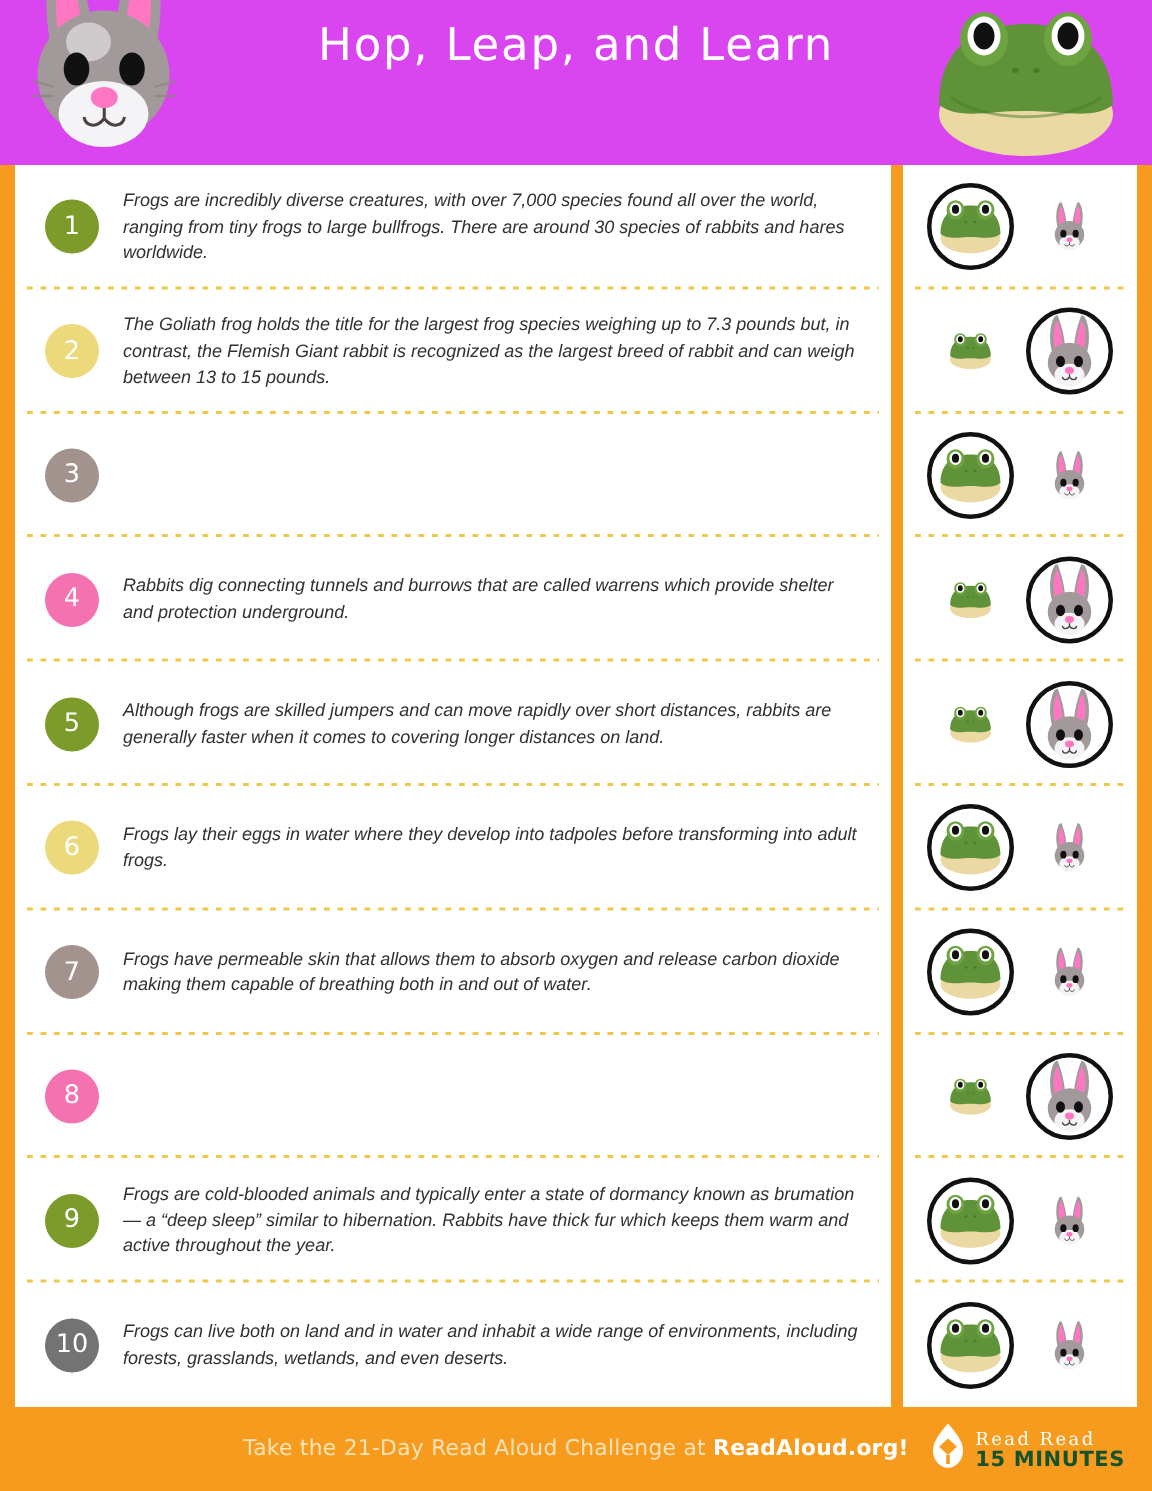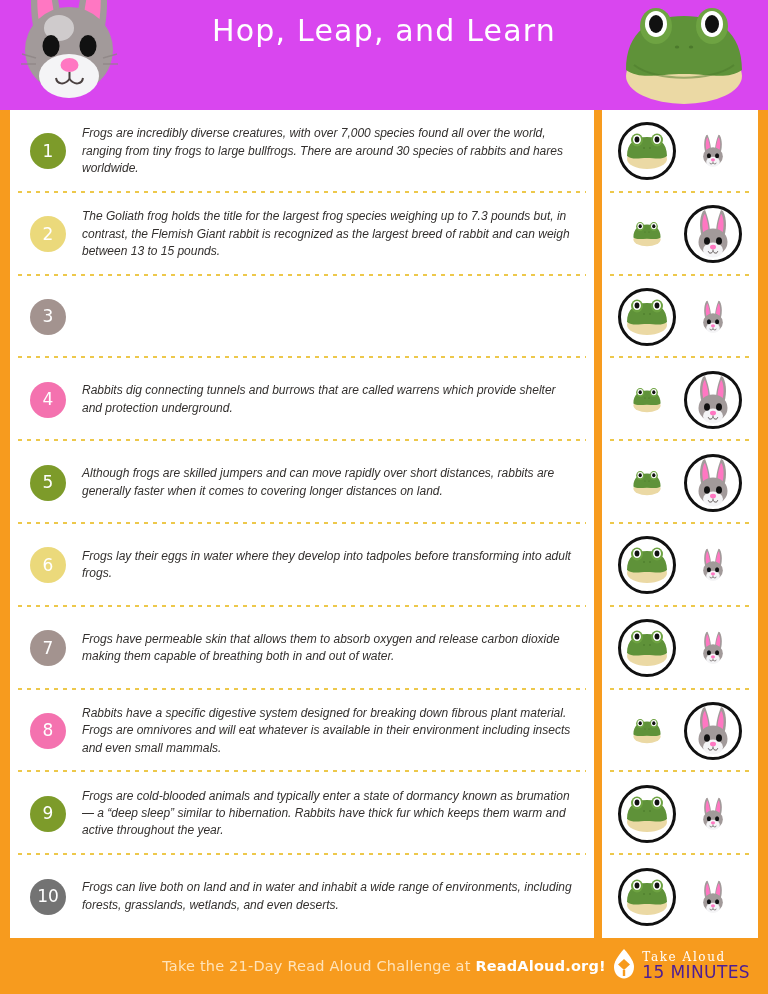--- a/index.html
+++ b/index.html
@@ -175,22 +175,22 @@
   }
   .logo-words { line-height: 1; }
   .logo-l1 {
     font-family: "DejaVu Serif", serif;
     font-size: 12px; color: #FFFFFF;
     letter-spacing: 1.6px;
     display: block;
   }
   .logo-l2 {
     font-family: "DejaVu Sans", sans-serif;
-    font-size: 17px; color: #4c1d95;
-    font-weight: normal; letter-spacing: 0.4px;
+    font-size: 14px; color: #14532d;
+    font-weight: bold; letter-spacing: 0.4px;
     display: block; margin-top: 1px;
   }
 </style>
 </head>
 <body>
 
 <div class="page">
 
   <div class="header">
 
@@ -287,21 +287,20 @@
           <div class="fact">Frogs lay their eggs in water where they develop into tadpoles before transforming into adult frogs.</div>
         </div>
 
         <div class="row">
           <div class="badge" style="background-color: rgb(163, 147, 143);">7</div>
           <div class="fact">Frogs have permeable skin that allows them to absorb oxygen and release carbon dioxide making them capable of breathing both in and out of water.</div>
         </div>
 
         <div class="row">
           <div class="badge" style="background-color: rgb(244, 114, 175);">8</div>
-          <div class="fact">Rabbits have a specific digestive system designed for breaking down fibrous plant material. Frogs are omnivores and will eat whatever is available in their environment including insects and even small mammals.</div>
         </div>
 
         <div class="row">
           <div class="badge" style="background-color: rgb(125, 155, 42);">9</div>
           <div class="fact">Frogs are cold-blooded animals and typically enter a state of dormancy known as brumation — a “deep sleep” similar to hibernation. Rabbits have thick fur which keeps them warm and active throughout the year.</div>
         </div>
 
         <div class="row">
           <div class="badge" style="background-color: #737373;">10</div>
           <div class="fact">Frogs can live both on land and in water and inhabit a wide range of environments, including forests, grasslands, wetlands, and even deserts.</div>
@@ -713,19 +712,19 @@
     </div>
     <div class="footer-logo">
       <span>
         <svg width="22" height="30" viewBox="0 0 22 30">
           <path d="M11 0 C4 8 1 13 1 18 C1 24.5 5.5 29.5 11 29.5 C16.5 29.5 21 24.5 21 18 C21 13 18 8 11 0 Z" fill="#FFFFFF"></path>
           <path d="M11 10 L17 15.5 L11 21 L5 15.5 Z" fill="#F79B1E"></path>
           <path d="M11 21 L11 27" stroke="#F79B1E" stroke-width="2.4"></path>
         </svg>
       </span>
       <span class="logo-words">
-        <span class="logo-l1">Take Aloud</span>
+        <span class="logo-l1">Read Read</span>
         <span class="logo-l2">15 MINUTES</span>
       </span>
     </div>
   </div>
 
 </div>
 
 </body></html>

